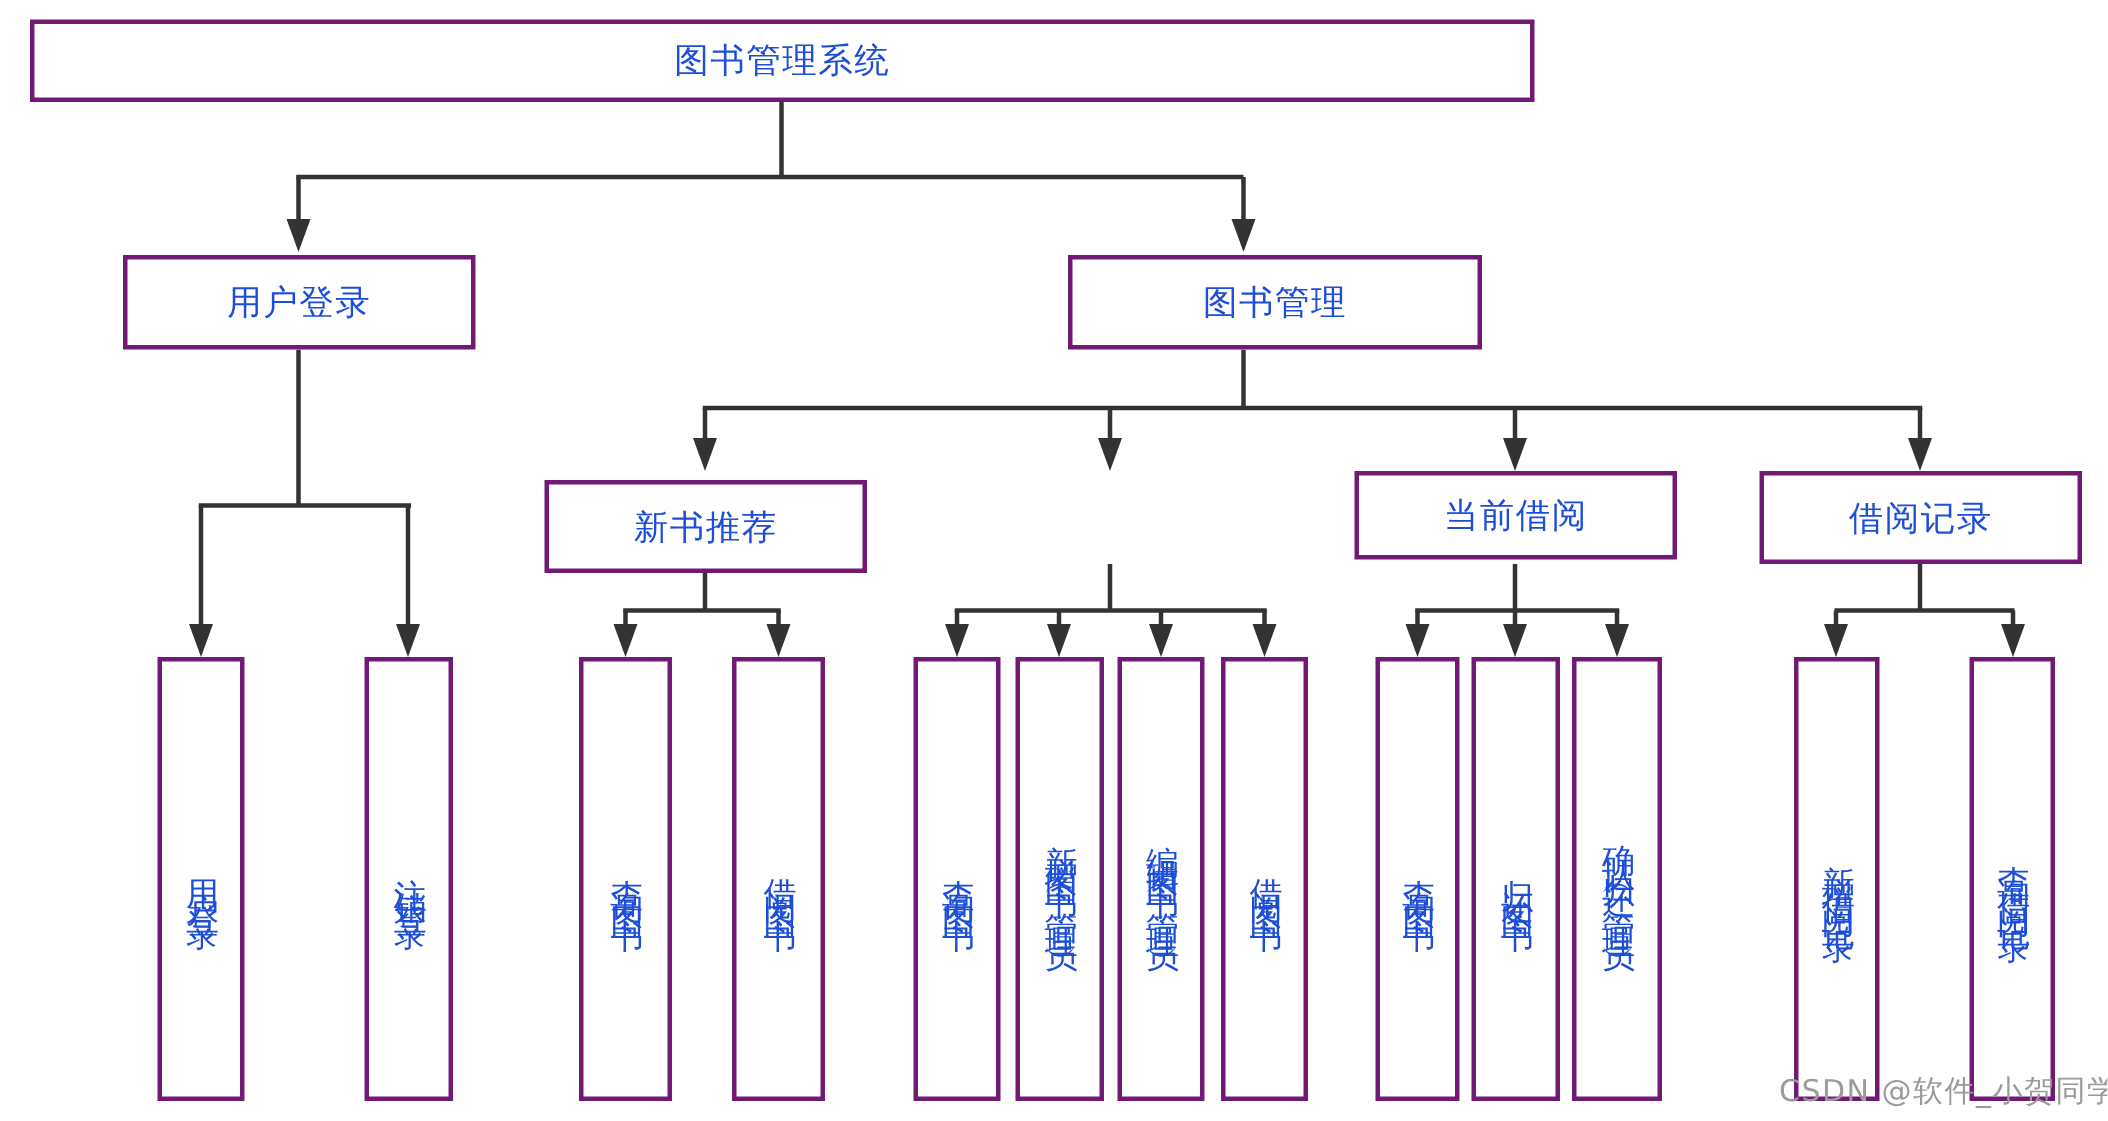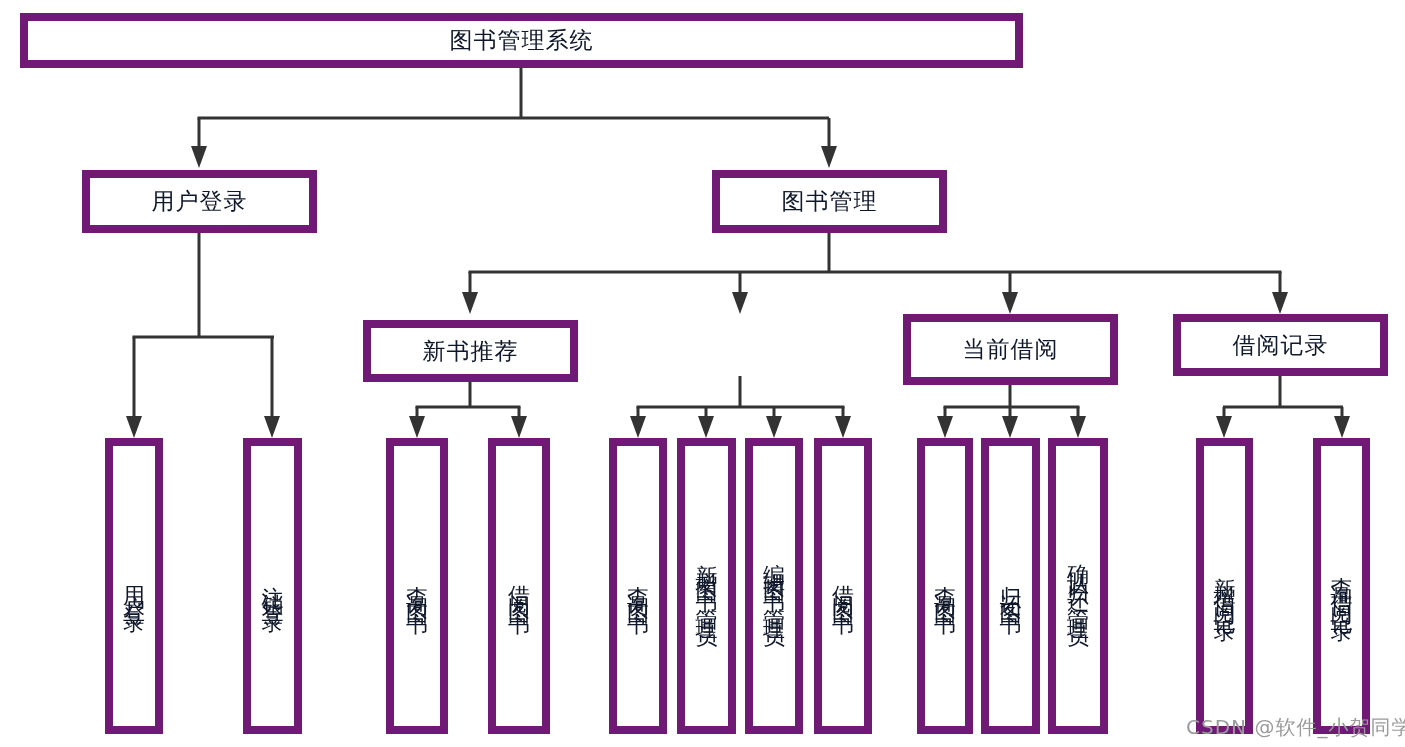--- a/index.html
+++ b/index.html
@@ -3,21 +3,21 @@
 <meta charset="utf-8">
 <style>
   html,body{margin:0;padding:0;background:#ffffff;}
   .canvas{
     position:relative;width:1405px;height:747px;background:#ffffff;overflow:hidden;
     font-family:"DejaVu Sans",sans-serif;
   }
   .connectors{position:absolute;left:0;top:0;width:1405px;height:747px;pointer-events:none;}
   .node{
     position:absolute;box-sizing:border-box;background:#ffffff;
-    border:8px solid #701a75;color:#0f172a;
+    border:3px solid #701a75;color:#1d4ed8;
     display:flex;align-items:center;justify-content:center;
     font-size:23px;letter-spacing:1px;white-space:nowrap;z-index:2;
   }
   .vnode{
     writing-mode:vertical-rl;text-orientation:mixed;
     font-size:22px;letter-spacing:9px;line-height:1;
     white-space:normal;
   }
   .watermark{
     position:absolute;left:1186px;top:714px;z-index:5;
@@ -98,24 +98,24 @@
       <polygon points="1078,438 1070,416 1086,416"></polygon>
 
       <polygon points="1224,438 1216,416 1232,416"></polygon>
       <polygon points="1342,438 1334,416 1350,416"></polygon>
     </g>
   </svg>
 
   <div class="node" style="left:20px;top:13px;width:1003px;height:55px">图书管理系统</div>
 
   <div class="node" style="left:82px;top:170px;width:235px;height:63px">用户登录</div>
-  <div class="node" style="left:712px;top:170px;width:235px;height:63px">图书管理</div>
+  <div class="node" style="left:712px;top:170px;width:276px;height:63px">图书管理</div>
 
   <div class="node" style="left:363px;top:320px;width:215px;height:62px">新书推荐</div>
-  <div class="node" style="left:903px;top:314px;width:215px;height:71px">当前借阅</div>
+  <div class="node" style="left:903px;top:314px;width:215px;height:59px">当前借阅</div>
   <div class="node" style="left:1173px;top:314px;width:215px;height:62px">借阅记录</div>
 
   <div class="node vnode" style="left:105px;top:438px;width:58px;height:296px">用户登录</div>
   <div class="node vnode" style="left:243px;top:438px;width:59px;height:296px">注销登录</div>
 
   <div class="node vnode" style="left:386px;top:438px;width:62px;height:296px">查询图书</div>
   <div class="node vnode" style="left:488px;top:438px;width:62px;height:296px">借阅图书</div>
 
   <div class="node vnode" style="left:609px;top:438px;width:58px;height:296px">查询图书</div>
   <div class="node vnode" style="left:677px;top:438px;width:59px;height:296px">新增图书（管理员）</div>

